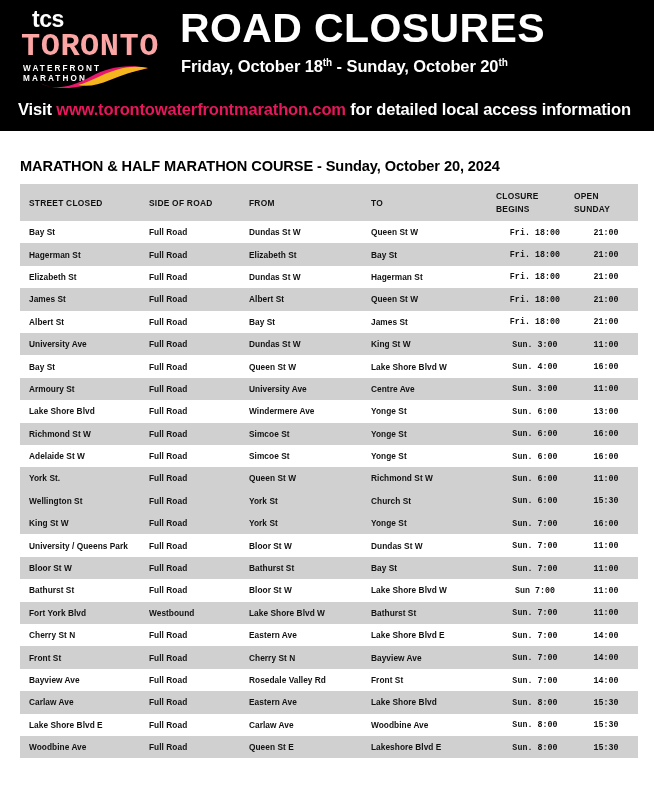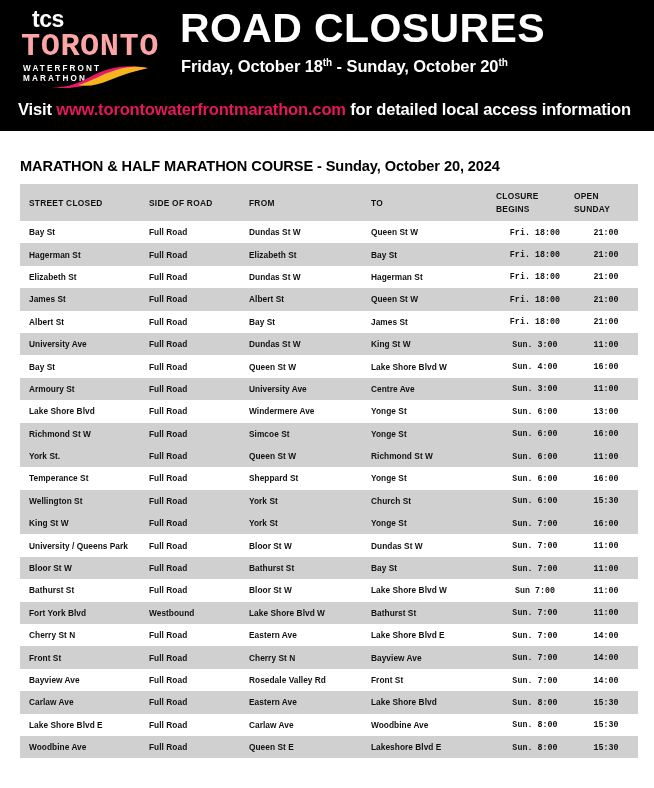--- a/index.html
+++ b/index.html
@@ -286,35 +286,35 @@
           <td class="num">13:00</td>
         </tr>
         <tr class="even">
           <td>Richmond St  W</td>
           <td>Full Road</td>
           <td>Simcoe St</td>
           <td>Yonge St</td>
           <td class="num">Sun. 6:00</td>
           <td class="num">16:00</td>
         </tr>
+        <tr class="odd">
+          <td>Adelaide St W</td>
+          <td>Full Road</td>
+          <td>Simcoe St</td>
+          <td>Yonge St</td>
+          <td class="num">Sun. 6:00</td>
+          <td class="num">16:00</td>
+        </tr>
         <tr class="even">
           <td>York St.</td>
           <td>Full Road</td>
           <td>Queen St W</td>
           <td>Richmond St W</td>
           <td class="num">Sun. 6:00</td>
           <td class="num">11:00</td>
-        </tr>
-        <tr class="odd">
-          <td>Temperance St</td>
-          <td>Full Road</td>
-          <td>Sheppard St</td>
-          <td>Yonge St</td>
-          <td class="num">Sun. 6:00</td>
-          <td class="num">16:00</td>
         </tr>
         <tr class="even">
           <td>Wellington St</td>
           <td>Full Road</td>
           <td>York St</td>
           <td>Church St</td>
           <td class="num">Sun. 6:00</td>
           <td class="num">15:30</td>
         </tr>
         <tr class="even">

